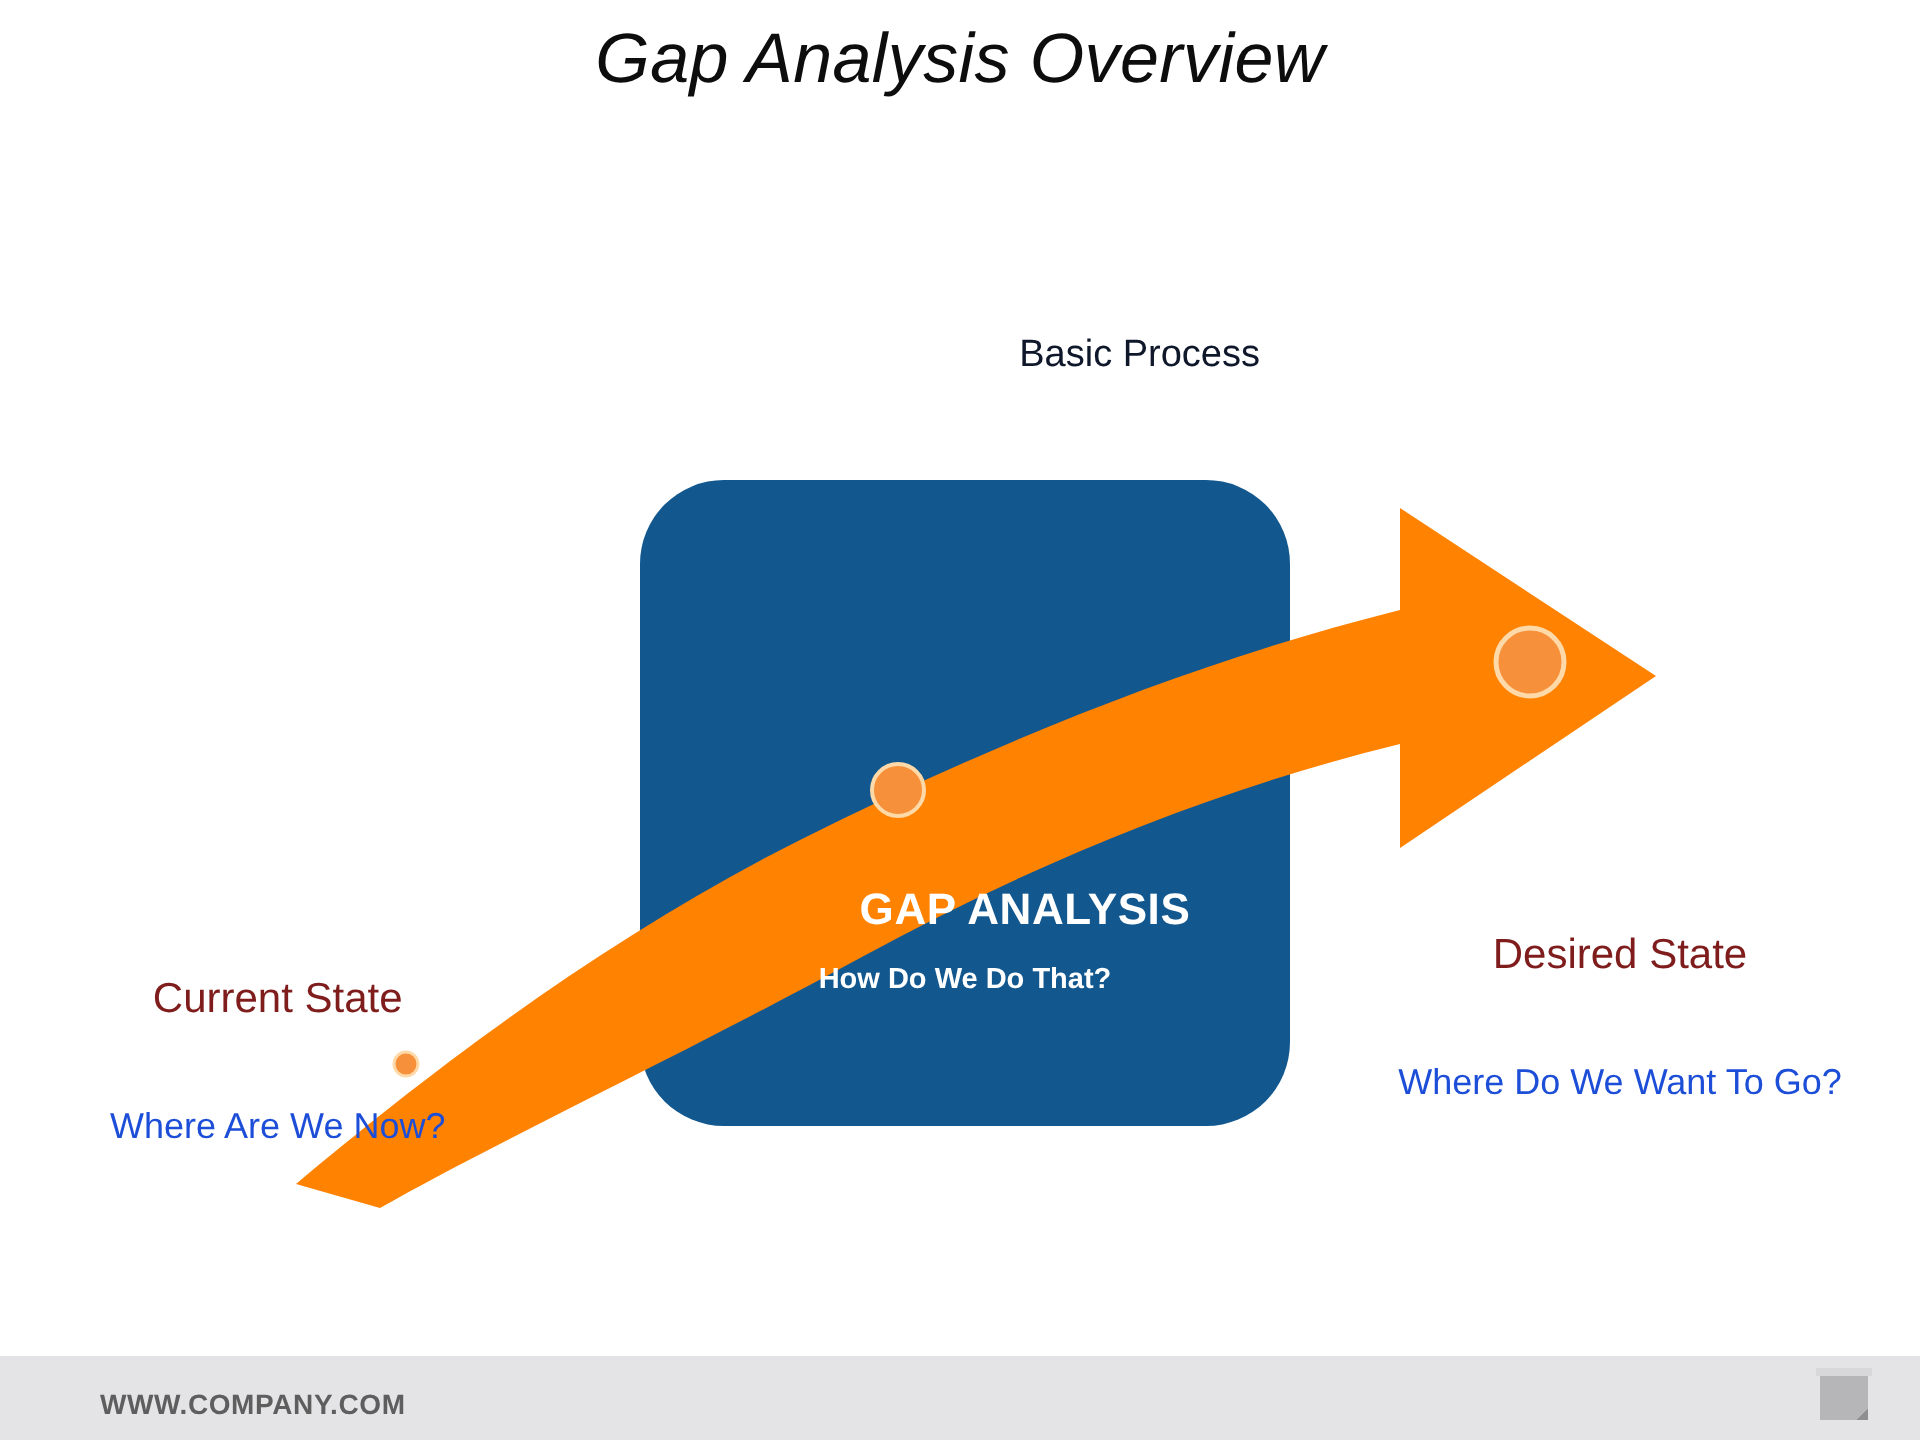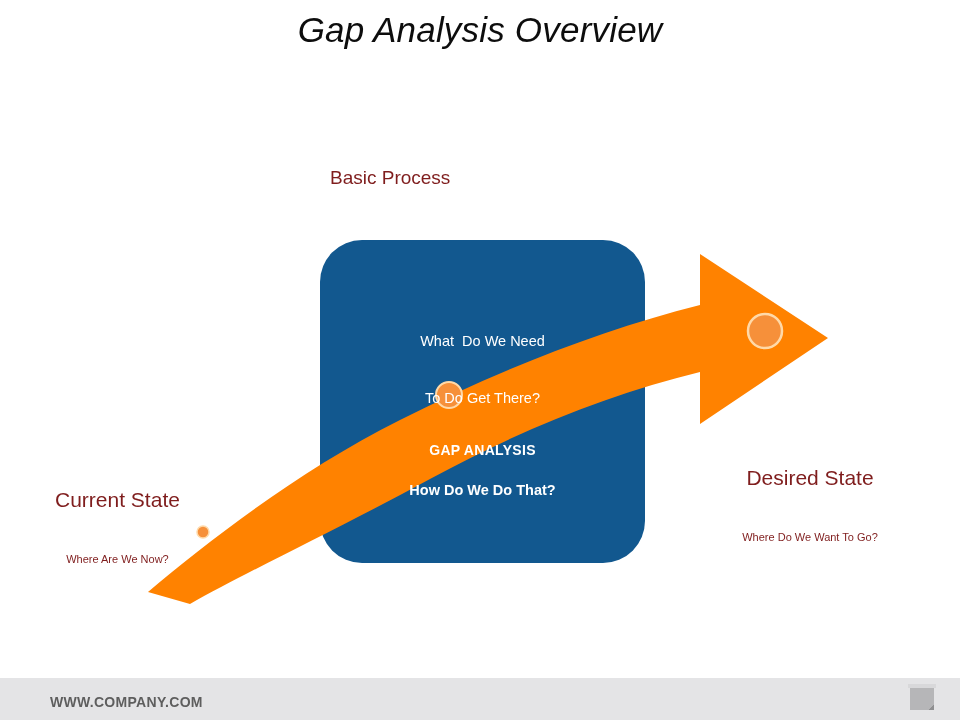--- a/index.html
+++ b/index.html
@@ -34,24 +34,24 @@
     white-space: pre;
     font-style: italic;
   }
 
   
   #process-caption {
     position: absolute;
     left: 330px;
     top: 165px;
     width: 300px;
-    text-align: left;
+    text-align: right;
     font-size: 19px;
     line-height: 25px;
-    color: #7f1d1d;
+    color: #0f172a;
     font-weight: 400;
   }
   #process-caption .cap-line {
     display: block;
     white-space: pre;
   }
 
   
   #gap-card {
     position: absolute;
@@ -77,23 +77,24 @@
     top: 294px;
     font-size: 14.5px;
     line-height: 19px;
     font-weight: 400;
   }
   #need-text .nl { display: block; white-space: pre; }
 
   #gap-analysis-label {
     left: 320px;
     top: 442px;
-    font-size: 14px;
+    font-size: 22px;
     font-weight: 700;
     letter-spacing: 0.3px;
+    padding-left: 30px;
   }
   #how-text {
     left: 320px;
     top: 482px;
     font-size: 14.5px;
     font-weight: 700;
   }
 
   
   #arrow-svg {
@@ -112,22 +113,22 @@
     z-index: 6;
     white-space: pre;
   }
   .state-title {
     font-size: 21px;
     color: #7f1d1d;
     font-weight: 400;
     white-space: pre;
   }
   .state-sub {
-    font-size: 11px;
-    color: #7f1d1d;
+    font-size: 18px;
+    color: #1d4ed8;
     font-weight: 400;
     margin-top: 5px;
     white-space: pre;
   }
 
   #current-state {
     left: 55px;
     top: 452px;
     text-align: center;
   }
@@ -194,24 +195,20 @@
              L 700 372
              C 610 394, 520 430, 430 479
              C 340 528, 250 570, 190 604
              Z" fill="#FF8200"></path>
 
     <circle cx="203" cy="532" r="6" fill="#F6903A" stroke="#FFD9A8" stroke-width="1.5"></circle>
     <circle cx="449" cy="395" r="13" fill="#F6903A" stroke="#FFD9A8" stroke-width="2"></circle>
     <circle cx="765" cy="331" r="17" fill="#F6903A" stroke="#FFD9A8" stroke-width="2.5"></circle>
   </svg>
 
-  <div id="need-text" class="card-text">
-    <span class="nl">What  Do We Need</span>
-    <span class="nl">To Do Get There?</span>
-  </div>
 
   <div id="gap-analysis-label" class="card-text">GAP ANALYSIS</div>
 
   <div id="how-text" class="card-text">How Do We Do That?</div>
 
   <div id="current-state" class="state-block">
     <div class="state-title">Current State</div>
     <div class="state-sub">Where Are We Now?</div>
   </div>
 

